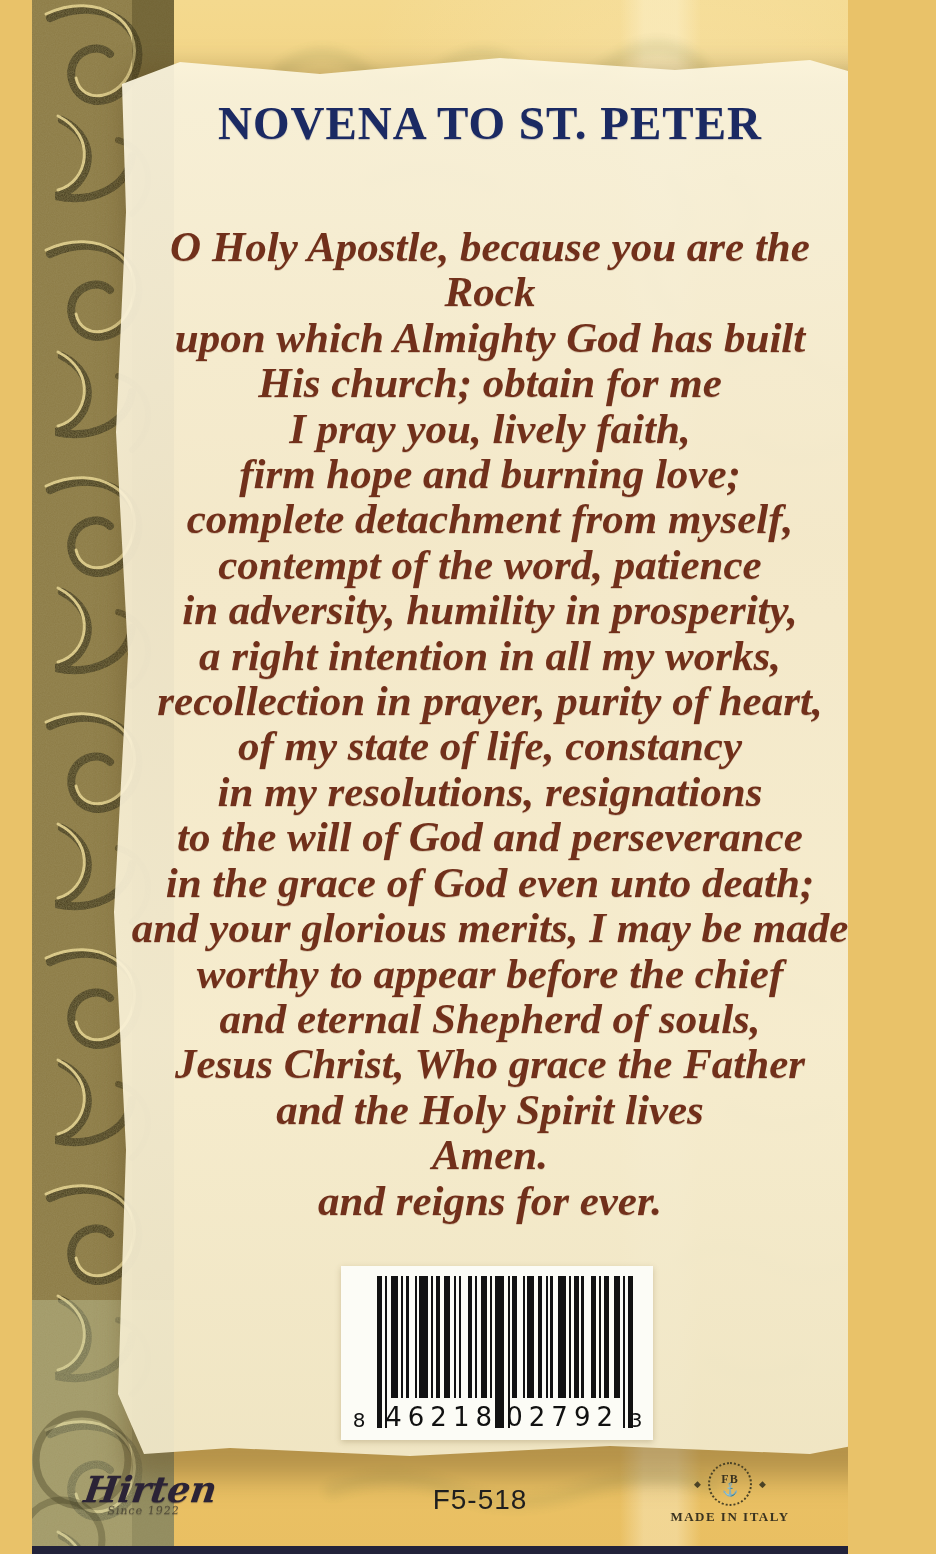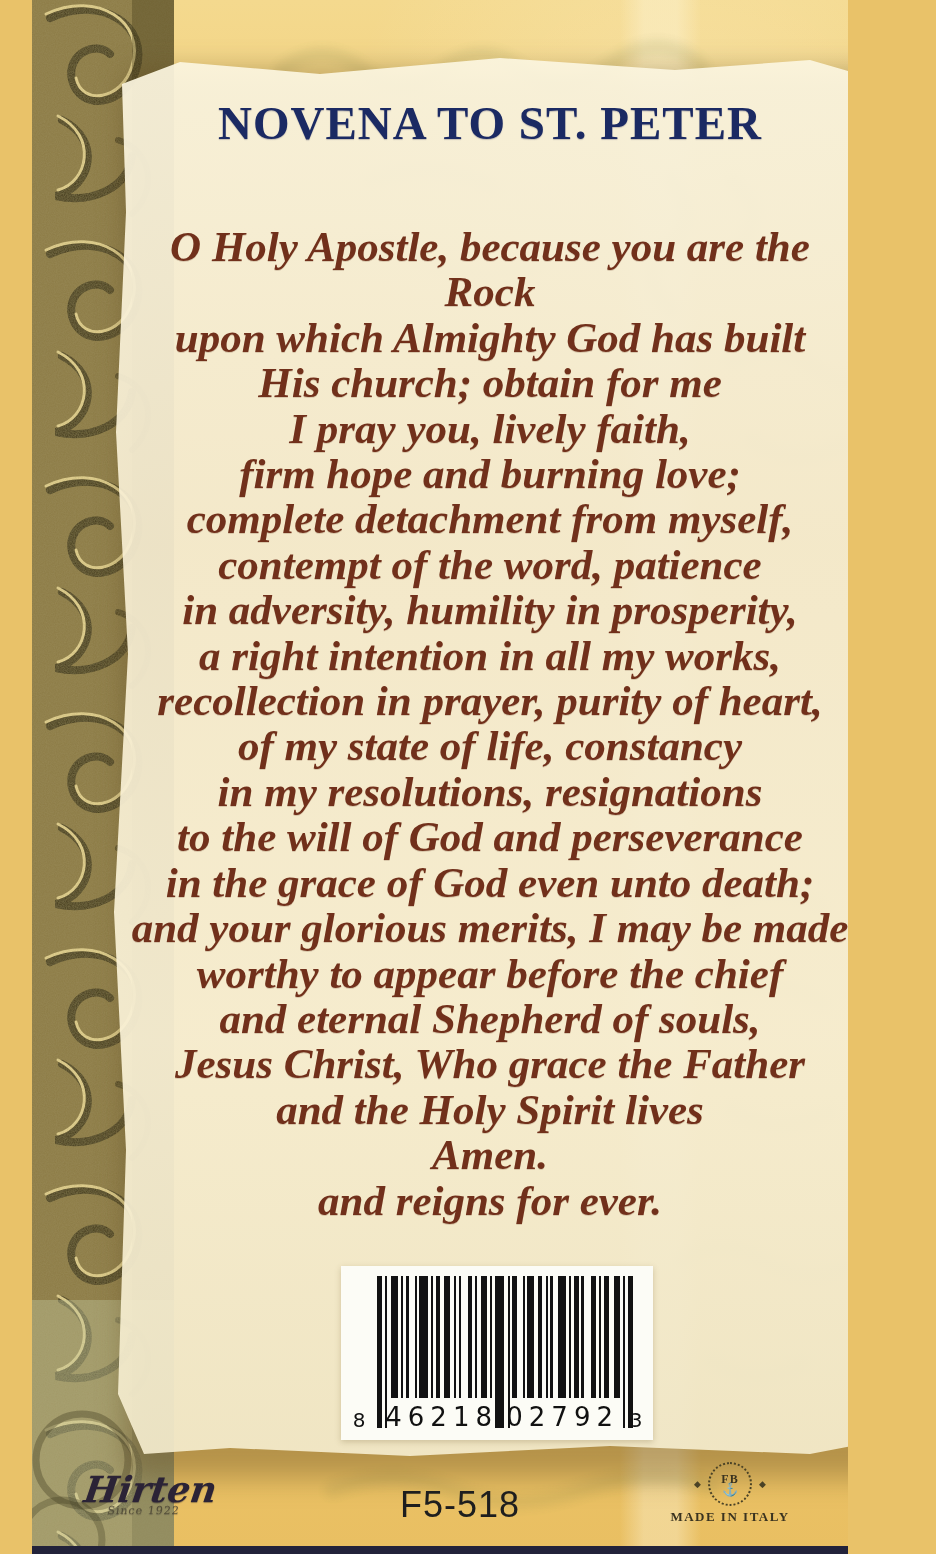--- a/index.html
+++ b/index.html
@@ -50,22 +50,22 @@
   .bc-d-left{width:36px;text-align:center;font-size:20px;}
   .bc-d-g1,.bc-d-g2{flex:1;text-align:right;letter-spacing:6px;}
   .bc-d-right{width:34px;text-align:center;font-size:20px;}
 
   
   .publisher{position:absolute;left:52px;top:1468px;color:#2b2336;
     font-family:"DejaVu Serif",serif;font-style:italic;font-weight:700;font-size:36px;
     transform:skewX(-8deg);text-shadow:0 1px 1px rgba(30,25,40,.4);}
   .publisher-tagline{font-size:11px;font-style:normal;font-weight:400;letter-spacing:1px;
     color:#4a4432;margin-top:-6px;margin-left:26px;opacity:.85;}
-  .product-code{position:absolute;left:368px;top:1484px;width:200px;text-align:left;
-    font-family:"Liberation Sans",sans-serif;font-size:36px;color:#1e1e1e;letter-spacing:1px;}
+  .product-code{position:absolute;left:348px;top:1484px;width:200px;text-align:center;
+    font-family:"Liberation Sans",sans-serif;font-size:28px;color:#1e1e1e;letter-spacing:1px;}
   .maker{position:absolute;right:48px;top:1462px;width:140px;text-align:center;color:#3a3320;}
   .emblem-row{display:flex;align-items:center;justify-content:center;gap:7px;}
   .emblem-diamond{font-size:9px;color:#4a4226;}
   .emblem-circle{width:40px;height:40px;border:2px dotted #4a4226;border-radius:50%;
     display:flex;flex-direction:column;align-items:center;justify-content:center;line-height:1;}
   .emblem-fb{font-family:"Liberation Serif",serif;font-weight:700;font-size:12px;letter-spacing:1px;}
   .emblem-anchor{font-size:13px;margin-top:-2px;}
   .made-in{font-family:"Liberation Serif",serif;font-weight:700;font-size:13px;
     letter-spacing:1.5px;margin-top:3px;}
 

